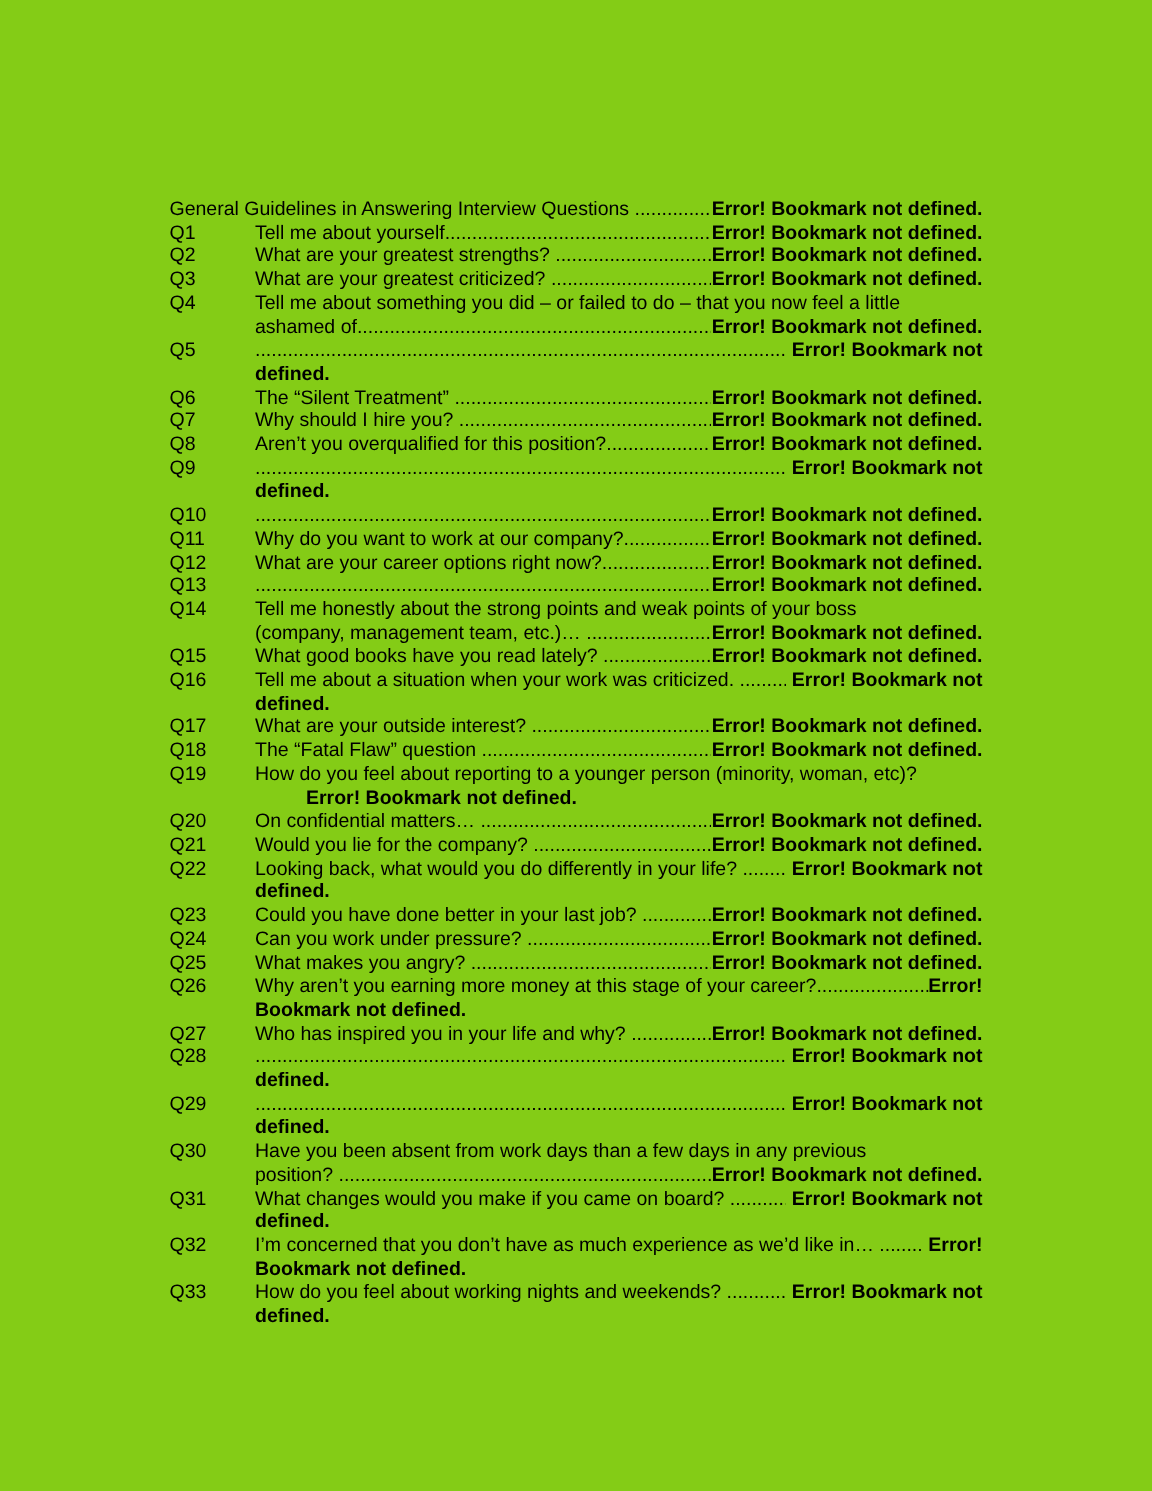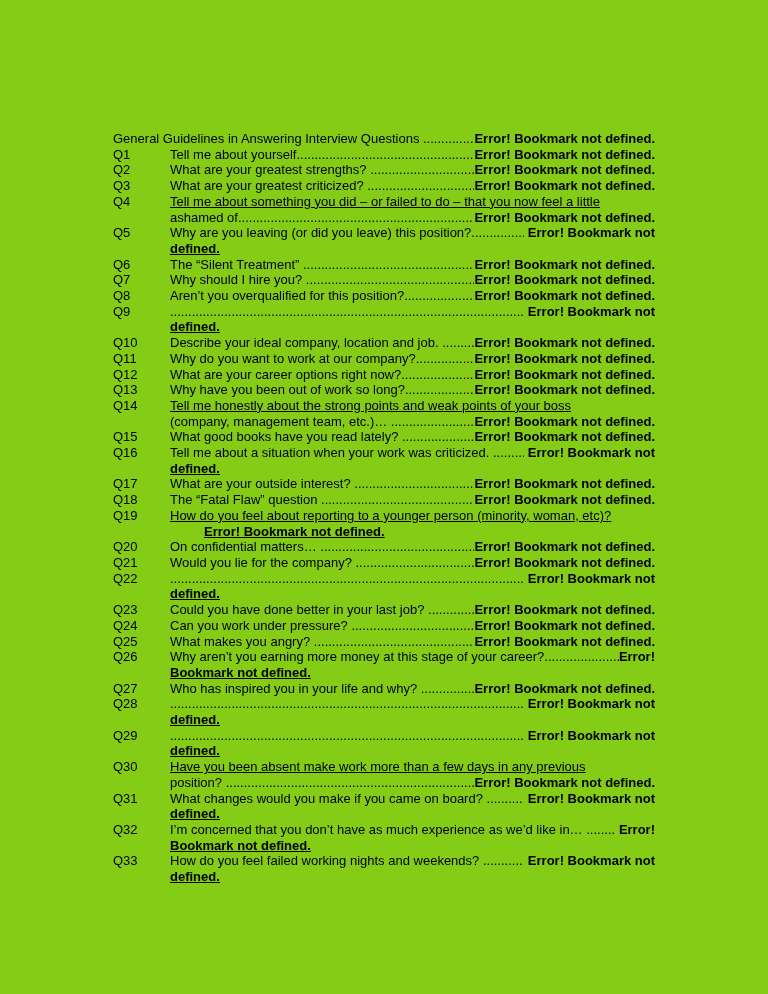--- a/index.html
+++ b/index.html
@@ -51,21 +51,20 @@
     overflow: hidden;
     white-space: nowrap;
   }
   .line.leader .err {
     flex: 0 0 auto;
     white-space: pre;
     font-weight: 700;
   }
   .line.flow {
     white-space: pre;
-    text-decoration: underline;
   }
   .line.flow.bold {
     font-weight: 700;
   }
   .line.flow.indent {
     margin-left: 34px;
   }
 </style>
 </head>
 <body>
@@ -119,21 +118,20 @@
             <span class="t">ashamed of.</span>
             <span class="dots">....................................................................................................................................................................</span>
             <span class="err">Error! Bookmark not defined.</span>
           </div>
         </div>
       </div>
       <div class="entry">
         <div class="label">Q5</div>
         <div class="body">
           <div class="line leader">
-            <span class="t">Why are you leaving (or did you leave) this position?</span>
             <span class="dots">....................................................................................................................................................................</span>
             <span class="err"> Error! Bookmark not</span>
           </div>
           <div class="line flow bold">defined.</div>
         </div>
       </div>
       <div class="entry">
         <div class="label">Q6</div>
         <div class="body">
           <div class="line leader">
@@ -170,21 +168,20 @@
             <span class="dots">....................................................................................................................................................................</span>
             <span class="err"> Error! Bookmark not</span>
           </div>
           <div class="line flow bold">defined.</div>
         </div>
       </div>
       <div class="entry">
         <div class="label">Q10</div>
         <div class="body">
           <div class="line leader">
-            <span class="t">Describe your ideal company, location and job. </span>
             <span class="dots">....................................................................................................................................................................</span>
             <span class="err">Error! Bookmark not defined.</span>
           </div>
         </div>
       </div>
       <div class="entry">
         <div class="label">Q11</div>
         <div class="body">
           <div class="line leader">
             <span class="t">Why do you want to work at our company?</span>
@@ -200,21 +197,20 @@
             <span class="t">What are your career options right now?</span>
             <span class="dots">....................................................................................................................................................................</span>
             <span class="err">Error! Bookmark not defined.</span>
           </div>
         </div>
       </div>
       <div class="entry">
         <div class="label">Q13</div>
         <div class="body">
           <div class="line leader">
-            <span class="t">Why have you been out of work so long?</span>
             <span class="dots">....................................................................................................................................................................</span>
             <span class="err">Error! Bookmark not defined.</span>
           </div>
         </div>
       </div>
       <div class="entry">
         <div class="label">Q14</div>
         <div class="body">
           <div class="line flow">Tell me honestly about the strong points and weak points of your boss</div>
           <div class="line leader">
@@ -289,20 +285,21 @@
             <span class="t">Would you lie for the company? </span>
             <span class="dots">....................................................................................................................................................................</span>
             <span class="err">Error! Bookmark not defined.</span>
           </div>
         </div>
       </div>
       <div class="entry">
         <div class="label">Q22</div>
         <div class="body">
           <div class="line leader">
+            <span class="t">Looking back, what would you do differently in your life? </span>
             <span class="dots">....................................................................................................................................................................</span>
             <span class="err"> Error! Bookmark not</span>
           </div>
           <div class="line flow bold">defined.</div>
         </div>
       </div>
       <div class="entry">
         <div class="label">Q23</div>
         <div class="body">
           <div class="line leader">
@@ -369,21 +366,21 @@
           <div class="line leader">
             <span class="dots">....................................................................................................................................................................</span>
             <span class="err"> Error! Bookmark not</span>
           </div>
           <div class="line flow bold">defined.</div>
         </div>
       </div>
       <div class="entry">
         <div class="label">Q30</div>
         <div class="body">
-          <div class="line flow">Have you been absent make work more than a few days in any previous</div>
+          <div class="line flow">Have you been absent from work days than a few days in any previous</div>
           <div class="line leader">
             <span class="t">position? </span>
             <span class="dots">....................................................................................................................................................................</span>
             <span class="err">Error! Bookmark not defined.</span>
           </div>
         </div>
       </div>
       <div class="entry">
         <div class="label">Q31</div>
         <div class="body">
@@ -403,21 +400,21 @@
             <span class="dots">....................................................................................................................................................................</span>
             <span class="err"> Error!</span>
           </div>
           <div class="line flow bold">Bookmark not defined.</div>
         </div>
       </div>
       <div class="entry">
         <div class="label">Q33</div>
         <div class="body">
           <div class="line leader">
-            <span class="t">How do you feel failed working nights and weekends? </span>
+            <span class="t">How do you feel about working nights and weekends? </span>
             <span class="dots">....................................................................................................................................................................</span>
             <span class="err"> Error! Bookmark not</span>
           </div>
           <div class="line flow bold">defined.</div>
         </div>
       </div>
     </div>
 </div>
 
 </body></html>

